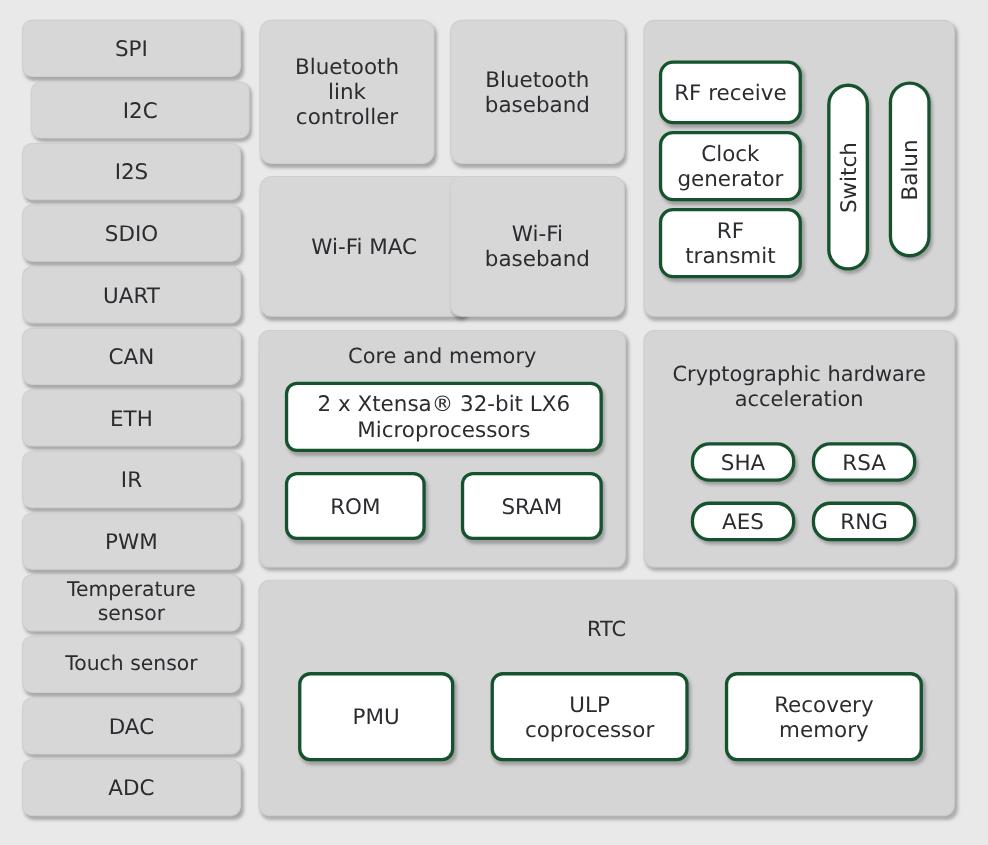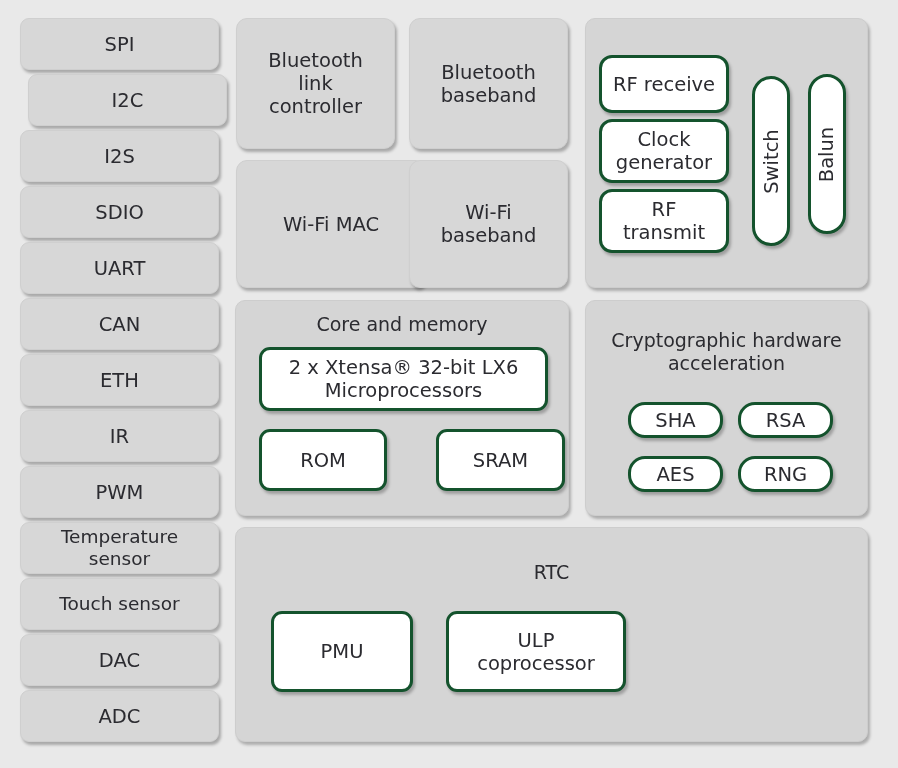--- a/index.html
+++ b/index.html
@@ -160,21 +160,21 @@
 
 <div class="panel" style="left:235px; top:300px; width:334px; height:216px;text-decoration:underline;">
   <div class="panel-title" style="top:12px;">Core and memory</div>
   <div class="blk white r-med fs19" style="left:23px; top:46px; width:289px; height:64px; white-space:pre-line;">
     <span>2 x Xtensa® 32-bit LX6
 Microprocessors</span>
   </div>
   <div class="blk white r-med fs19" style="left:23px; top:128px; width:128px; height:62px;align-items:center;">
     <span>ROM</span>
   </div>
-  <div class="blk white r-med fs19" style="left:200px; top:128px; width:129px; height:62px;text-align:center;">
+  <div class="blk white r-med fs19" style="left:183px; top:128px; width:129px; height:62px;text-align:center;">
     <span>SRAM</span>
   </div>
 </div>
 
 <div class="panel" style="left:585px; top:300px; width:283px; height:216px;">
   <div class="panel-title" style="top:28px; white-space:pre-line;">Cryptographic hardware
 acceleration</div>
   <div class="blk white r-pill fs19" style="left:42px; top:101px; width:95px; height:36px;">
     <span>SHA</span>
   </div>
@@ -191,13 +191,17 @@
 
 <div class="panel" style="left:235px; top:527px; width:633px; height:215px;">
   <div class="panel-title" style="top:33px;">RTC</div>
   <div class="blk white r-med fs19" style="left:35px; top:83px; width:142px; height:81px;">
     <span>PMU</span>
   </div>
   <div class="blk white r-med fs19" style="left:210px; top:83px; width:180px; height:81px; white-space:pre-line;">
     <span>ULP
 coprocessor</span>
   </div>
+  <div class="blk white r-med fs19" style="left:423px; top:83px; width:180px; height:81px; white-space:pre-line;">
+    <span>Recovery
+memory</span>
+  </div>
 </div>
 
 </body></html>

